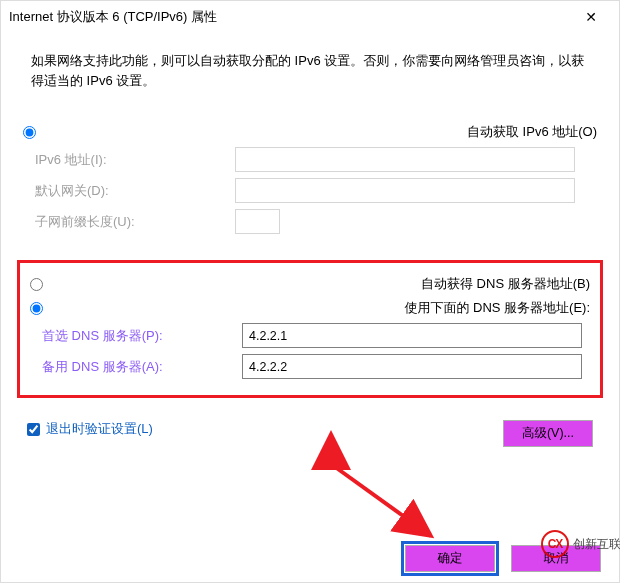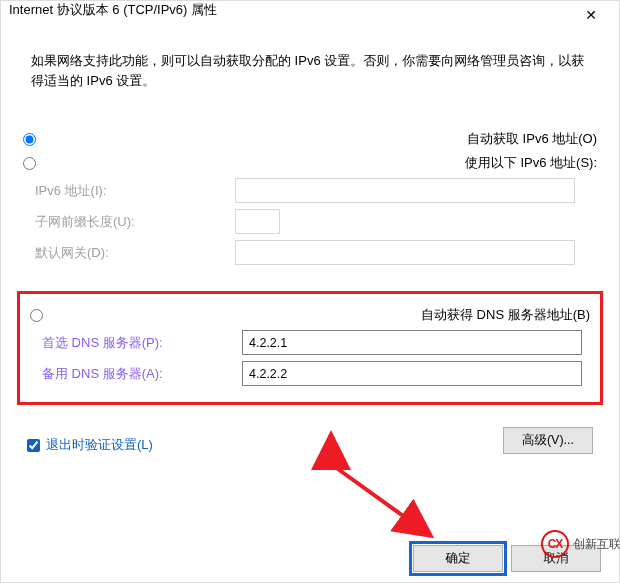--- a/index.html
+++ b/index.html
@@ -1,40 +1,40 @@
 <!DOCTYPE html>
 <html><head>
 <meta charset="utf-8">
 <style>
   * { box-sizing: border-box; font-family: "Microsoft YaHei", Tahoma, Arial, sans-serif; }
   body { margin: 0; background: #fff; }
   .window { width: 620px; height: 583px; background: #fff; position: relative; border: 1px solid #ddd; }
-  .titlebar { height: 32px; display: flex; align-items: flex-start; padding: 0 8px; font-size: 13px; color: #000; }
+  .titlebar { height: 32px; display: flex; align-items: center; padding: 0 8px; font-size: 13px; color: #000; }
   .titlebar .title-text { flex: 1; }
   .close-btn { width: 40px; height: 28px; display:flex; align-items:center; justify-content:center; font-size: 14px; color:#000; }
   .tabstrip { border-bottom: 1px solid #d9d9d9; margin: 0 10px; height: 25px; position: relative; }
   .tab { position: absolute; bottom: -1px; left: 0px; background:#fff; border:1px solid #d9d9d9; border-bottom:1px solid #fff; font-size:12.5px; padding: 3px 10px 4px; }
   .content { padding: 0 20px; font-size: 12.5px; color:#000; }
-  .desc { margin: 18px 10px 27px 10px; line-height: 1.55; font-size: 13px; }
+  .desc { margin: 18px 10px 20px 10px; line-height: 1.55; font-size: 13px; }
   .group { border:1px solid #e3e3e3; margin: 0 0 10px 0; padding: 8px 10px 10px 10px; position: relative; }
   .group.top-noframe { border:none; padding-left:2px; padding-right:2px; }
   .radio-row { display:flex; align-items:center; margin: 4px 0 6px 0; font-size:13px;justify-content:space-between; }
   .radio-row input { margin: 0 6px 0 0; }
   .field-row { display:flex; align-items:center; margin: 6px 0 6px 12px; }
   .field-label { width: 200px; color:#a0a0a0; font-size:13px; }
   .field-label.enabled { color:#8b5cf6; }
   .field-input { width: 340px; height: 25px; border:1px solid #d6d6d6; background:#fff; font-size:12.5px; padding: 0 6px; }
   .field-input.small { width: 45px; }
   .field-input.active { border:1px solid #808080; color:#000; }
   .dns-highlight { border:3px solid #ed1c24; padding: 8px 10px 10px 10px; margin: 8px -4px 22px -4px; }
-  .bottom-row { display:flex; align-items:flex-end; margin: 6px 6px 0 6px; }
+  .bottom-row { display:flex; align-items:flex-start; margin: 6px 6px 0 6px; }
   .checkbox-row { display:flex; align-items:center; font-size:13px; color:#1060c0; flex:1; }
   .checkbox-row input { margin:0 6px 0 0; accent-color:#1060c0; }
-  .btn { min-width: 90px; height: 27px; background:#e5e5e5; border:1px solid #adadad; font-size:12.5px; padding:0 14px; display:inline-flex; align-items:center; justify-content:center; }
-  .btn-row { position:absolute; bottom:10px; right:18px; display:flex; gap:8px; }
+  .btn { min-width: 90px; height: 27px; background:#d946ef; border:1px solid #adadad; font-size:12.5px; padding:0 14px; display:inline-flex; align-items:center; justify-content:center; }
+  .btn-row { position:absolute; bottom:10px; right:18px; display:flex; gap:16px; }
   .btn.highlight { outline: 3px solid #1a62d6; outline-offset: 1px; }
   .arrow-svg { position:absolute; left:220px; top:425px; pointer-events:none; }
   .watermark { position:absolute; right:-2px; bottom:24px; display:flex; align-items:center; font-size:12px; color:#555; opacity:0.9; }
   .watermark .wm-icon { width:28px; height:28px; border:2px solid #d00; border-radius:50%; display:flex; align-items:center; justify-content:center; margin-right:4px; font-size:12px; color:#d00; font-weight:bold; letter-spacing:-1px;}
   .watermark .wm-text { font-size:12px; color:#333;font-family:Liberation Serif, serif; }
 </style>
 </head>
 <body>
 
 <div class="window">
@@ -49,43 +49,43 @@
 
   <div class="content">
 
     <div class="desc">如果网络支持此功能，则可以自动获取分配的 IPv6 设置。否则，你需要向网络管理员咨询，以获得适当的 IPv6 设置。</div>
 
     <div class="group top-noframe">
       <div class="radio-row">
         <input type="radio" name="ipmode" checked="" style="">
         <span>自动获取 IPv6 地址(O)</span>
       </div>
-      <div class="radio-row">
-        <input type="radio" name="ipmode" style="">
-        <span>使用以下 IPv6 地址(S):</span>
-      </div>
 
       <div class="field-row">
         <span class="field-label">IPv6 地址(I):</span>
         <input class="field-input" disabled="" value="" style="">
       </div>
       <div class="field-row">
+        <span class="field-label">默认网关(D):</span>
+        <input class="field-input" disabled="" value="" style="">
+      </div>
+      <div class="field-row">
         <span class="field-label">子网前缀长度(U):</span>
         <input class="field-input small" disabled="" value="" style="">
-      </div>
-      <div class="field-row">
-        <span class="field-label">默认网关(D):</span>
-        <input class="field-input" disabled="" value="" style="">
       </div>
     </div>
 
     <div class="dns-highlight">
       <div class="radio-row">
         <input type="radio" name="dnsmode" style="">
         <span>自动获得 DNS 服务器地址(B)</span>
+      </div>
+      <div class="radio-row">
+        <input type="radio" name="dnsmode" checked="" style="">
+        <span>使用下面的 DNS 服务器地址(E):</span>
       </div>
       <div class="field-row">
         <span class="field-label enabled">首选 DNS 服务器(P):</span>
         <input class="field-input active" value="4.2.2.1" style="">
       </div>
       <div class="field-row">
         <span class="field-label enabled">备用 DNS 服务器(A):</span>
         <input class="field-input active" value="4.2.2.2" style="">
       </div>
     </div>

